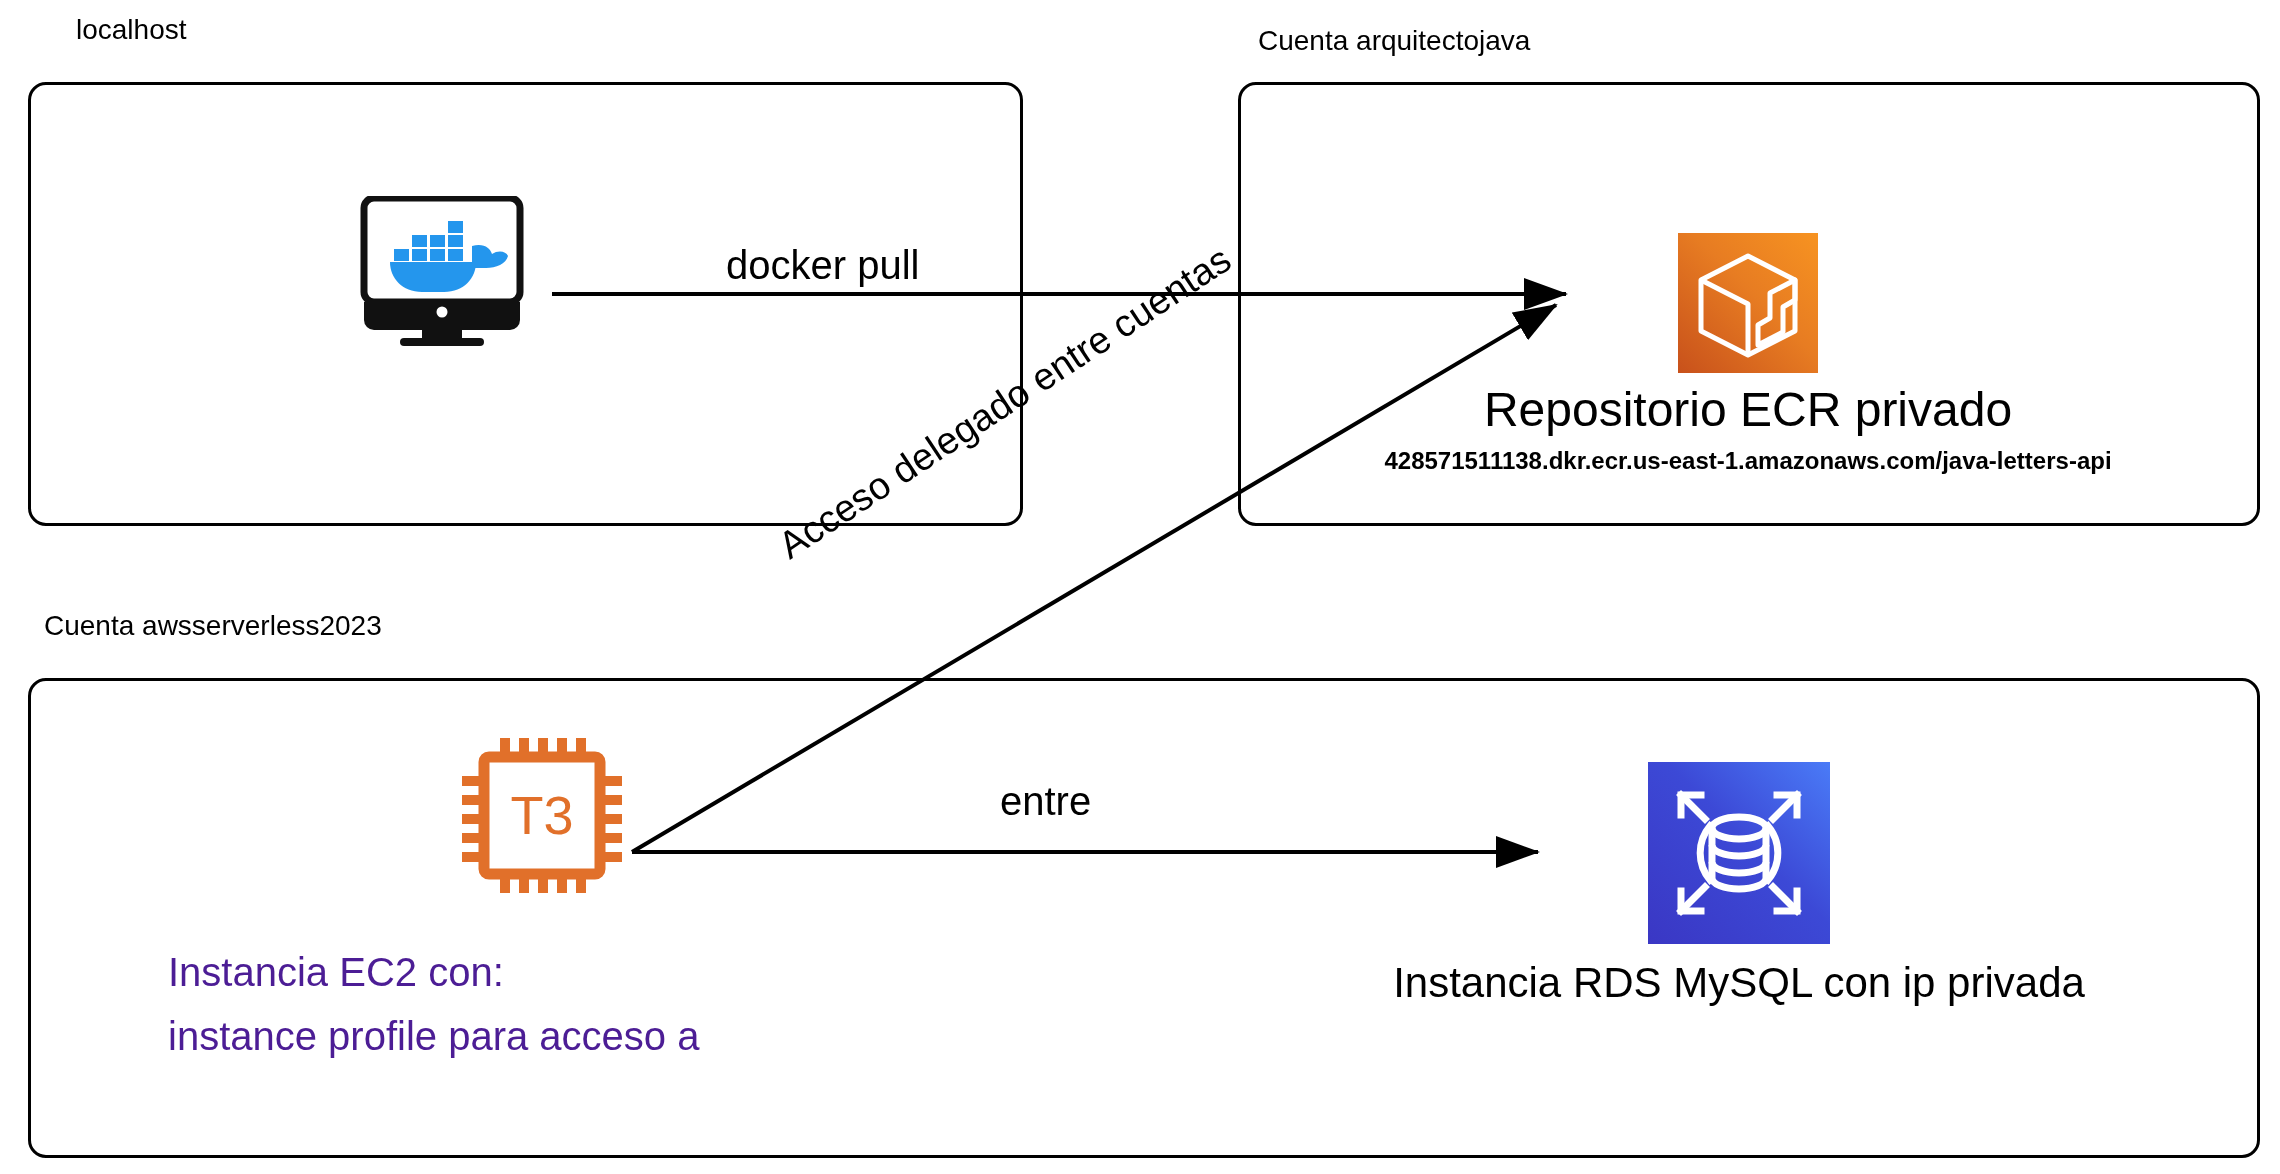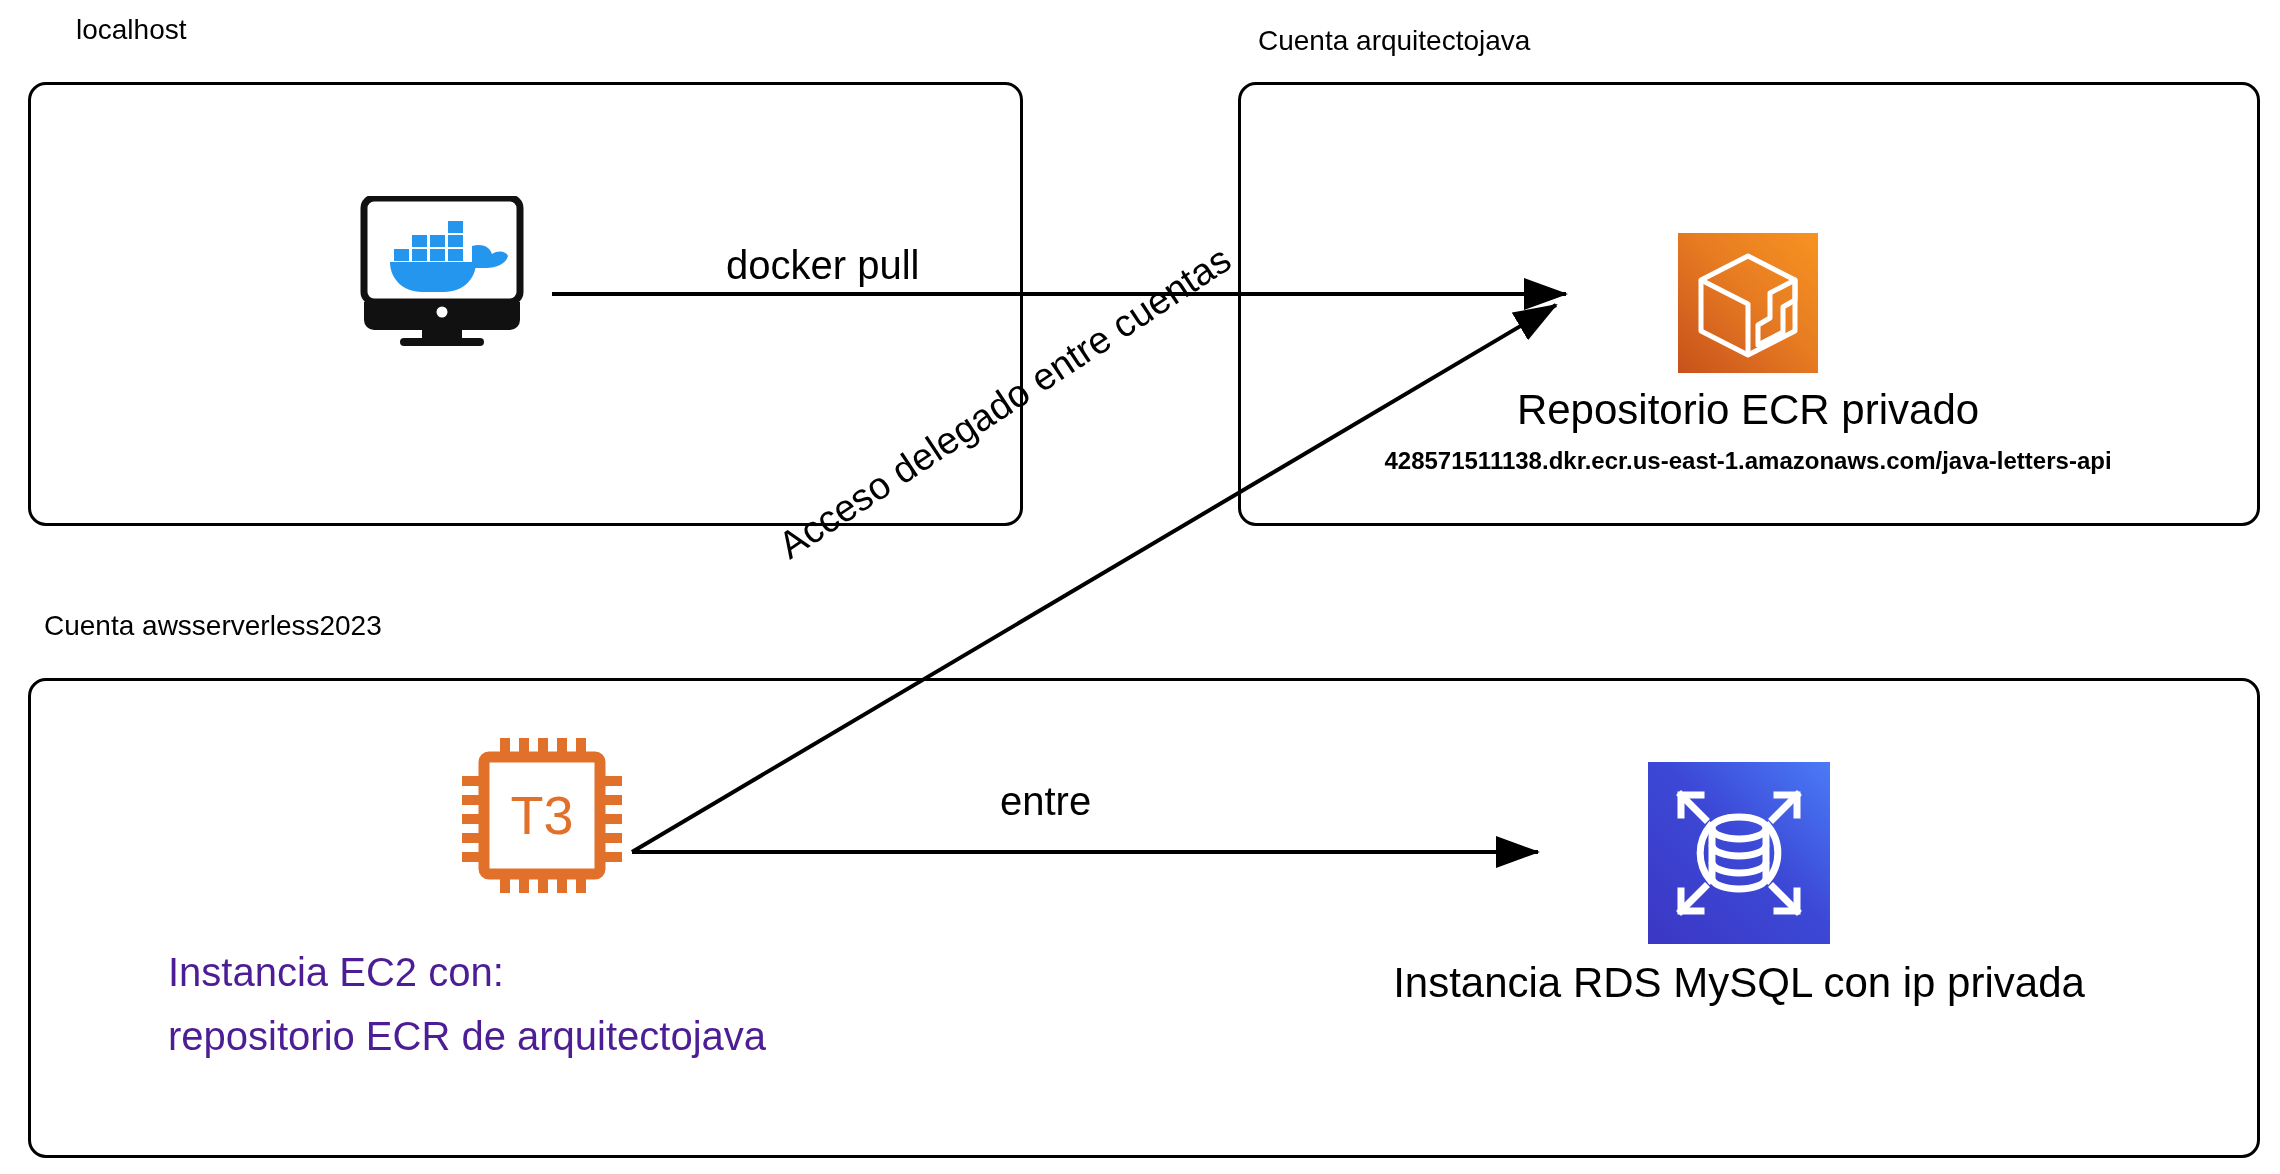--- a/index.html
+++ b/index.html
@@ -82,21 +82,21 @@
     text-align: center;
     color: #000000;
   }
 
   
   #node-docker { left: 352px; top: 196px; width: 180px; height: 150px; }
 
   
   #node-ecr { left: 1678px; top: 233px; width: 140px; height: 140px; }
   #node-ecr .node-caption.primary {
-    top: 152px; font-size: 42px; line-height: 50px;
+    top: 152px; font-size: 48px; line-height: 50px;
   }
   #node-ecr .node-caption.secondary {
     top: 213px; font-size: 24px; line-height: 30px; font-weight: bold;
   }
 
   
   #node-ec2 { left: 462px; top: 738px; width: 160px; height: 155px; text-decoration: underline; }
 
   
   #node-rds { left: 1648px; top: 762px; width: 182px; height: 182px; }
@@ -238,21 +238,21 @@
         </g>
 
         <rect x="22" y="19" width="116" height="117" rx="5" ry="5" fill="#ffffff" stroke="#E1702A" stroke-width="11"></rect>
         <text x="80" y="96" text-anchor="middle" font-family="Liberation Sans, sans-serif" font-size="54" fill="#E1702A">T3</text>
       </svg>
     </span>
   </div>
 
   <div id="ec2-description">
     <div>Instancia EC2 con:</div>
-    <div>repositorio ECR de arquitectojava</div>
+    <div>instance profile para acceso a</div>
   </div>
 
   <div class="node" id="node-rds">
     <span>
       <svg width="182" height="182" viewBox="0 0 182 182">
         <defs>
           <linearGradient id="rdsGrad" x1="0" y1="1" x2="1" y2="0">
             <stop offset="0%" stop-color="#3A37C4"></stop>
             <stop offset="55%" stop-color="#3C49D6"></stop>
             <stop offset="100%" stop-color="#4A7BF7"></stop>

